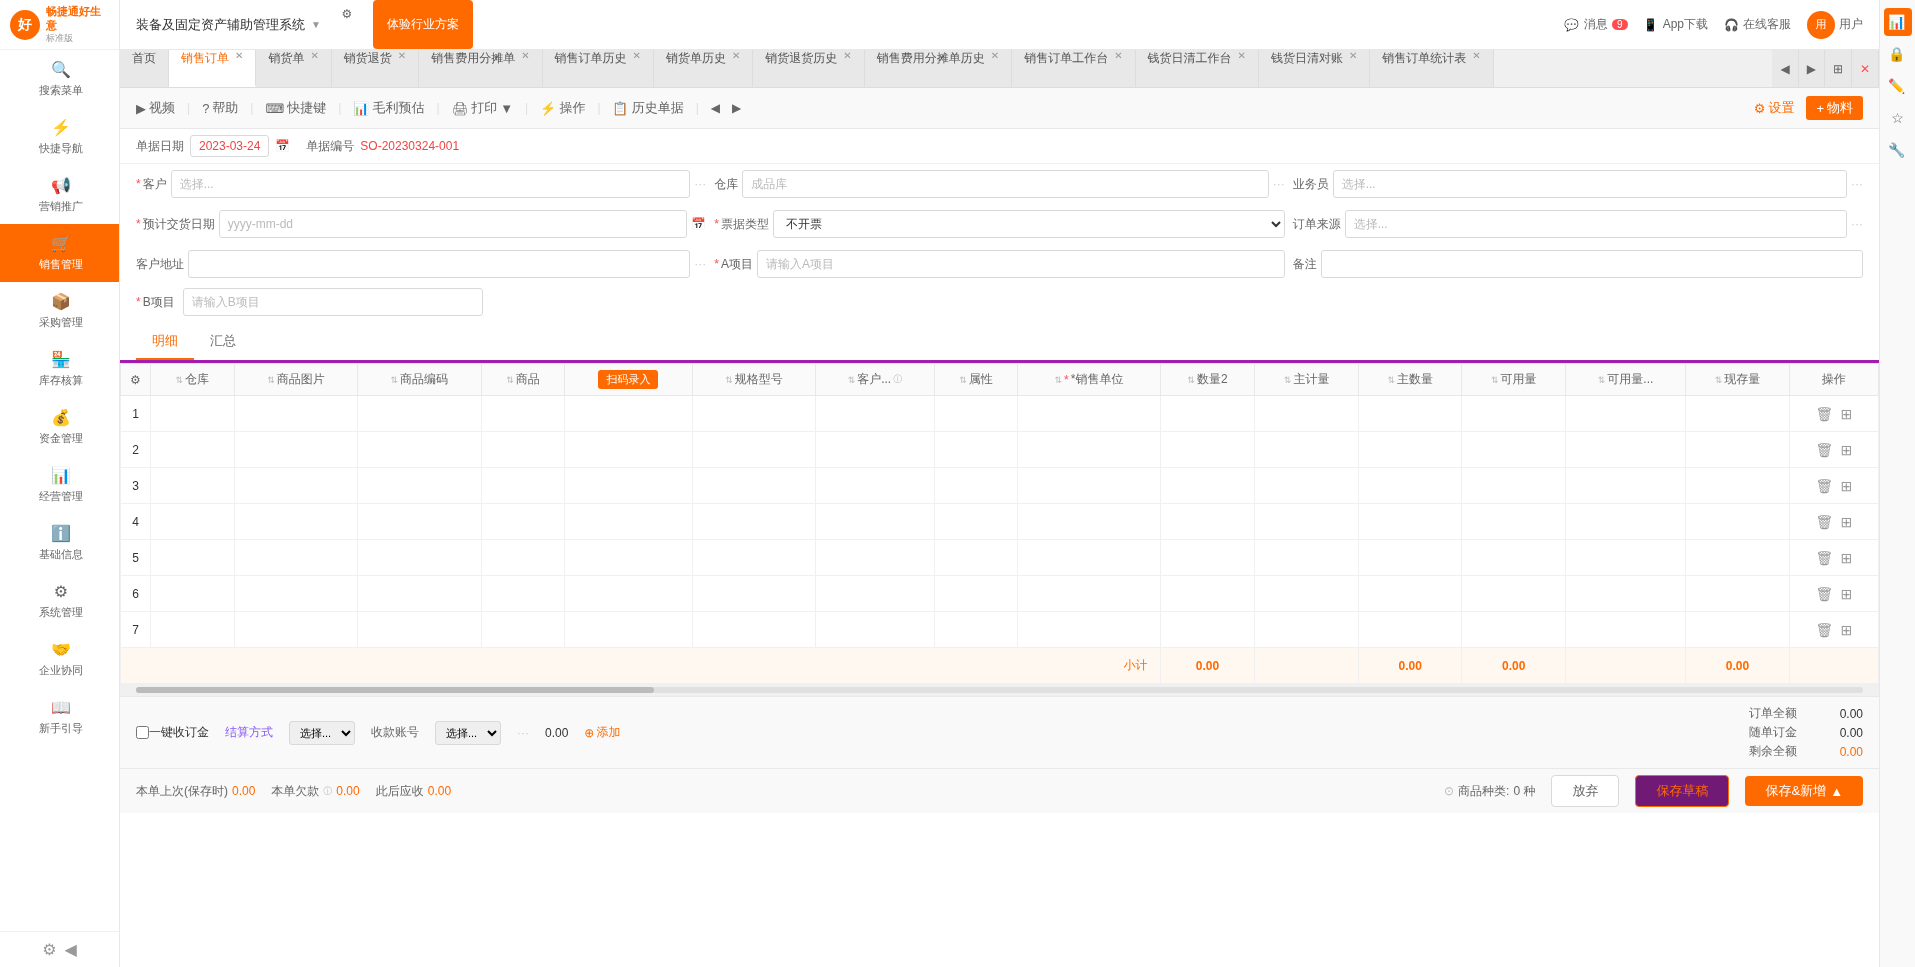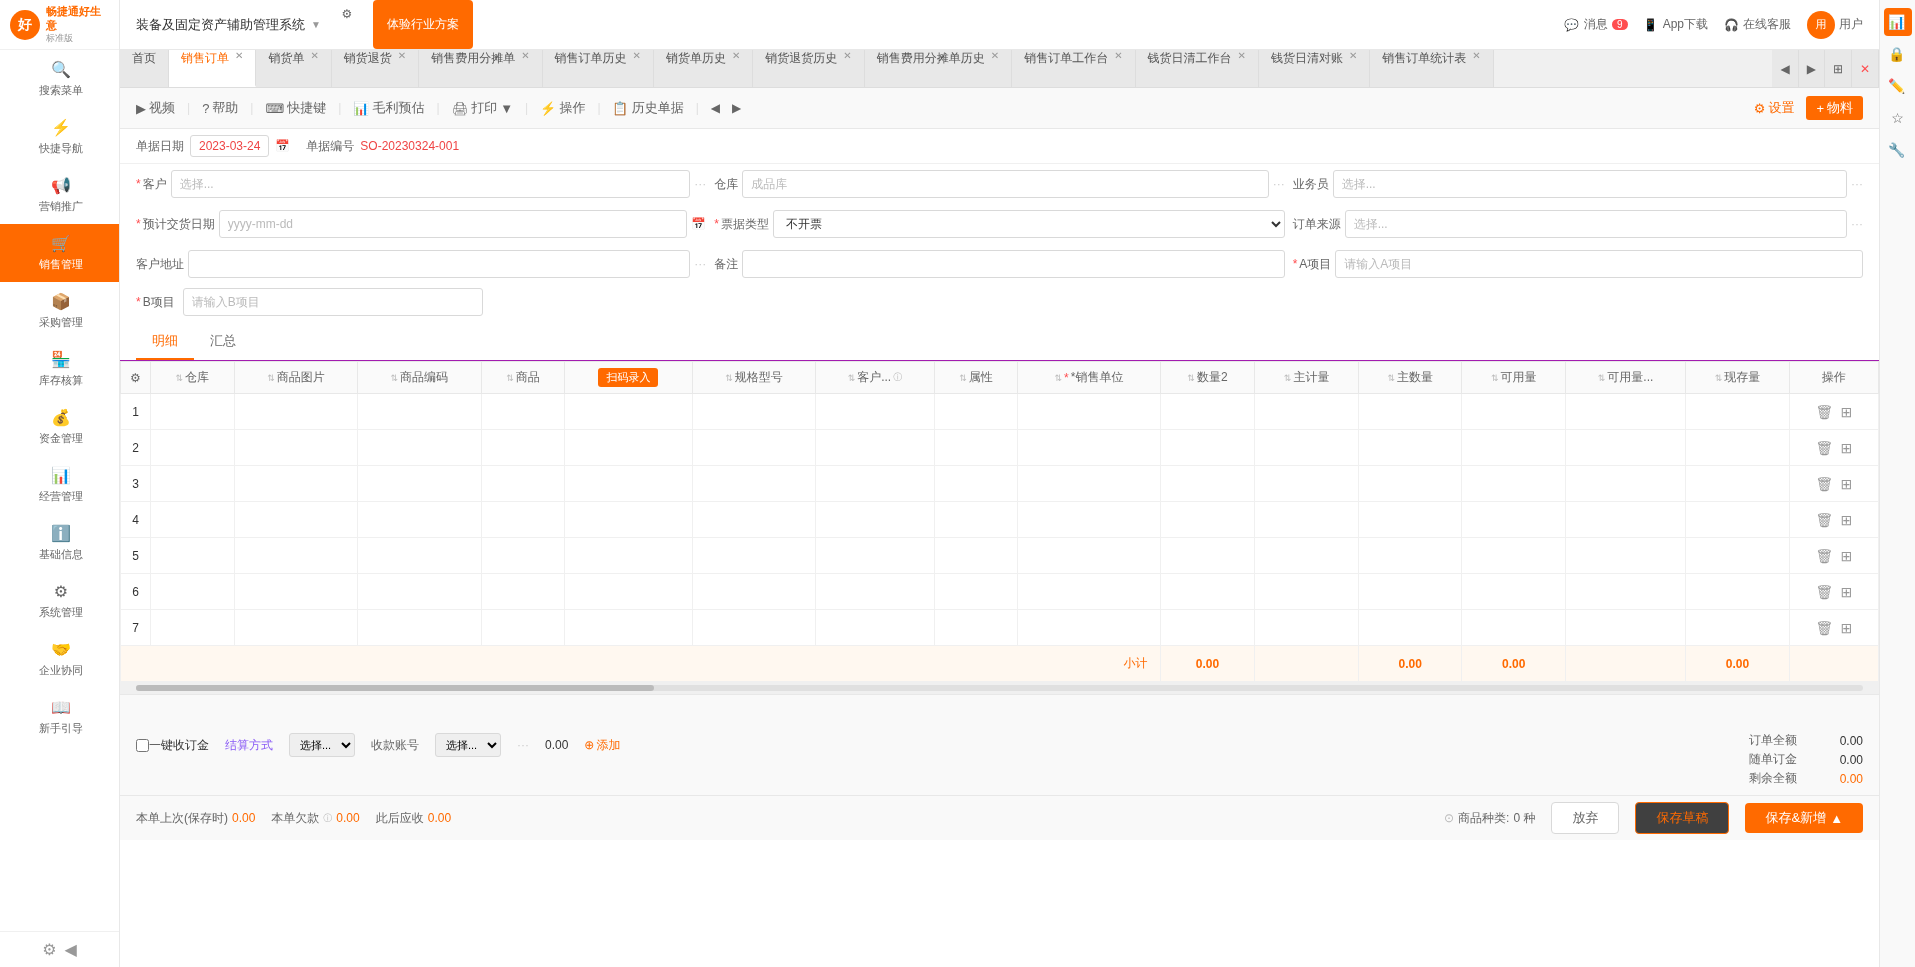--- a/index.html
+++ b/index.html
@@ -43,21 +43,21 @@
     .tab-close { font-size: 10px; color: #999; cursor: pointer; margin-left: 2px; }
     .tab-arrow { padding: 0 8px; display: flex; align-items: center; cursor: pointer; background: #e8e8e8; border-right: 1px solid #ddd; color: #666; }
 
     
     .content { flex: 1; overflow-y: auto; background: #fff; }
 
     
     .form-toolbar { display: flex; align-items: center; gap: 12px; padding: 8px 16px; background: #f9f9f9; border-bottom: 1px solid #e8e8e8; font-size: 12px; }
     
     
-    .detail-tabs { display: flex; align-items: flex-start; border-bottom: 1px solid #a21caf; padding: 0 16px; background: #fff; }
+    .detail-tabs { display: flex; align-items: flex-start; border-bottom: 3px solid #a21caf; padding: 0 16px; background: #fff; }
     .detail-tab { padding: 8px 16px; cursor: pointer; font-size: 13px; color: #666; border-bottom: 2px solid transparent; }
     .detail-tab.active { color: #ff6a00; border-bottom-color: #ff6a00; }
 
     
     .data-table { width: 100%; border-collapse: collapse; font-size: 12px; }
     .data-table th { background: #fafafa; border: 1px solid #e8e8e8; padding: 6px 8px; text-align: center; color: #666; font-weight: normal; white-space: nowrap; position: sticky; top: 0; z-index: 1; }
     .data-table td { border: 1px solid #f0f0f0; padding: 4px 6px; text-align: center; color: #333; height: 36px; }
     .row-num { color: #999; width: 30px; }
     .table-container { overflow-x: auto; }
     .scan-btn { background: #ff6a00; color: #fff; border: none; padding: 2px 8px; border-radius: 3px; cursor: pointer; font-size: 11px; white-space: nowrap; }
@@ -73,21 +73,21 @@
     .scroll-bar-thumb { width: 30%; height: 6px; background: #bbb; border-radius: 3px; position: absolute; left: 0; }
 
     
     .bottom-bar { display: flex; align-items: center; padding: 8px 16px; background: #f9f9f9; border-top: 1px solid #e8e8e8; gap: 16px; }
     .bottom-bar-item { display: flex; align-items: center; gap: 4px; font-size: 12px; color: #666; }
     .bottom-bar-val { color: #ff6a00; }
     .checkbox-label { display: flex; align-items: center; cursor: pointer; }
     .payment-select { border: 1px solid #d9d9d9; border-radius: 3px; padding: 2px 6px; height: 24px; font-size: 11px; }
     .add-link { color: #ff6a00; cursor: pointer; display: flex; align-items: center; gap: 2px; }
     .btn-discard { border: 1px solid #d9d9d9; background: #fff; color: #666; padding: 6px 20px; border-radius: 4px; cursor: pointer; font-size: 13px; }
-    .btn-save { border: 1px solid #ff6a00; background: #404040; color: #ff6a00; padding: 6px 20px; border-radius: 4px; cursor: pointer; font-size: 13px; }
+    .btn-save { border: 1px solid #ff6a00; background: #701a75; color: #ff6a00; padding: 6px 20px; border-radius: 4px; cursor: pointer; font-size: 13px; }
     .btn-save-new { background: #ff6a00; color: #fff; border: none; padding: 6px 20px; border-radius: 4px; cursor: pointer; font-size: 13px; display: flex; align-items: center; gap: 4px; }
 
     
     .right-panel { width: 36px; background: #f9f9f9; border-left: 1px solid #e8e8e8; display: flex; flex-direction: column; align-items: center; padding-top: 8px; gap: 4px; flex-shrink: 0; }
     .right-panel-icon { width: 28px; height: 28px; display: flex; align-items: center; justify-content: center; cursor: pointer; color: #666; font-size: 14px; border-radius: 4px; }
     .right-panel-icon.active { background: #ff6a00; color: #fff; }
 
     
     .toolbar-icon-btn { color: #666; cursor: pointer; font-size: 13px; display: flex; align-items: center; gap: 3px; }
     .toolbar-sep { color: #e0e0e0; }
@@ -372,26 +372,26 @@
         </div>
       </div>
 
       <div class="form-row-3">
         <div class="field-block">
           <span class="field-label">客户地址</span>
           <input class="field-value-input" type="text" style="">
           <span class="field-more">···</span>
         </div>
         <div class="field-block">
+          <span class="field-label required">A项目</span>
+          <input class="field-value-input" type="text" placeholder="请输入A项目" style="">
+        </div>
+        <div class="field-block">
           <span class="field-label">备注</span>
           <input class="field-value-input" type="text" style="">
-        </div>
-        <div class="field-block">
-          <span class="field-label required">A项目</span>
-          <input class="field-value-input" type="text" placeholder="请输入A项目" style="">
         </div>
       </div>
 
       <div style="padding: 4px 16px 8px; display:flex; align-items:center; gap:8px;">
         <span class="field-label required">B项目</span>
         <input class="field-value-input" type="text" style="max-width: 300px;" placeholder="请输入B项目">
       </div>
 
       <div class="detail-tabs">
         <div class="detail-tab active">明细</div>
@@ -685,21 +685,21 @@
         </select>
         <span style="color:#ccc;cursor:pointer;">···</span>
         <span style="color:#333;">0.00</span>
         <span class="add-link">
           <span style="color:#ff6a00;">⊕</span>
           <span style="color:#ff6a00;">添加</span>
         </span>
         <div style="flex:1;"></div>
 
         <div style="display:flex; flex-direction:column; align-items:flex-end; gap:2px; font-size:12px;">
-          <div style="display:flex; gap:16px; align-items:center;margin-top:29px;">
+          <div style="display:flex; gap:16px; align-items:center;">
             <span style="color:#666;">订单全额</span>
             <span style="color:#333; min-width:50px; text-align:right;">0.00</span>
           </div>
           <div style="display:flex; gap:16px; align-items:center;">
             <span style="color:#666;">随单订金</span>
             <span style="color:#333; min-width:50px; text-align:right;">0.00</span>
           </div>
           <div style="display:flex; gap:16px; align-items:center;">
             <span style="color:#666;">剩余全额</span>
             <span style="color:#ff6a00; min-width:50px; text-align:right;">0.00</span>

